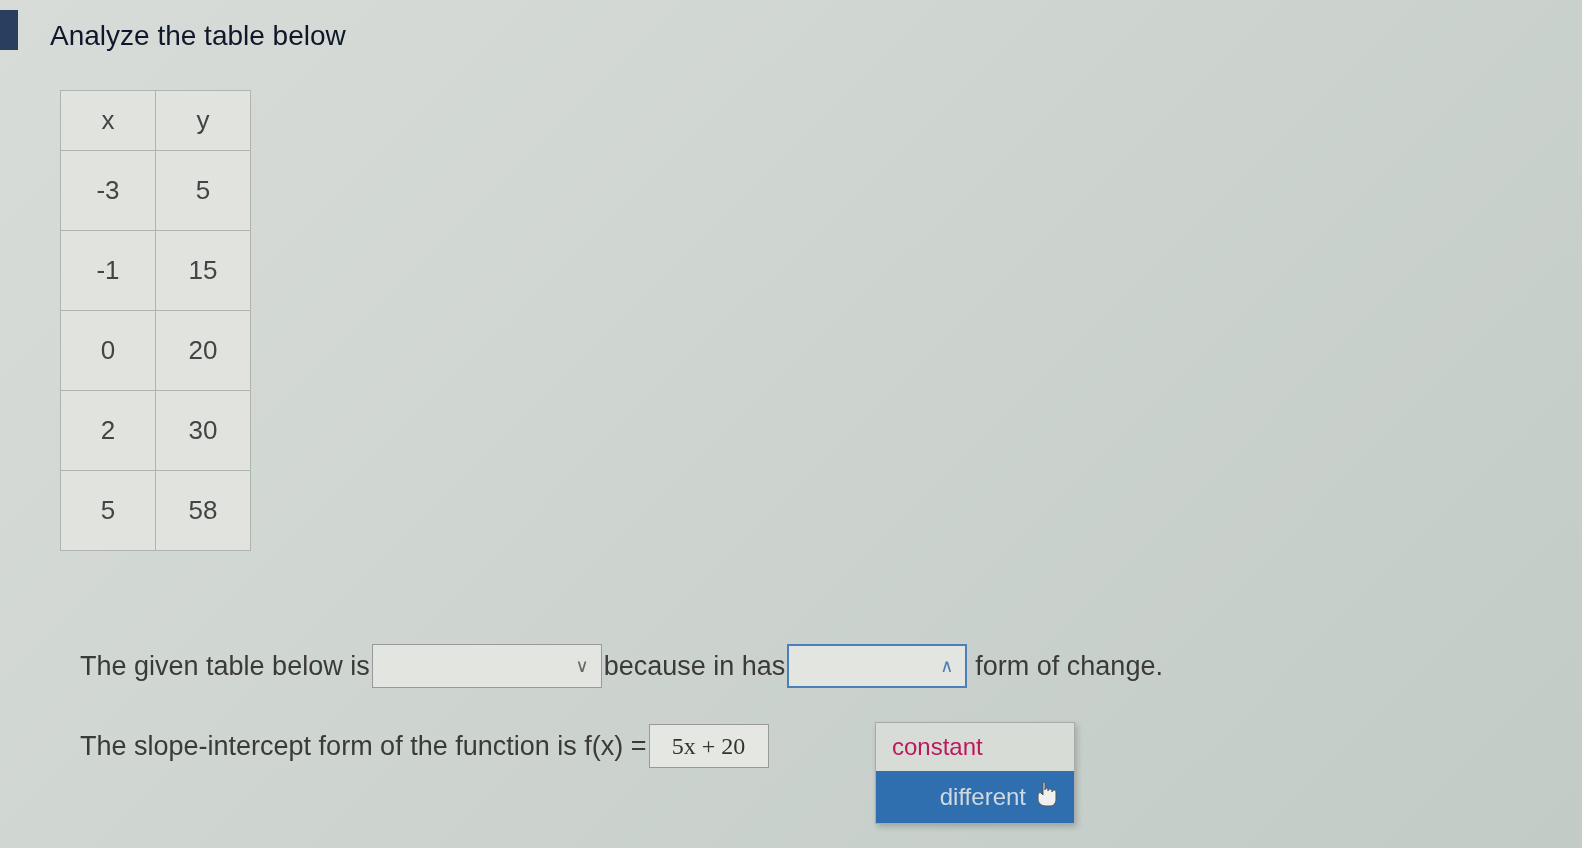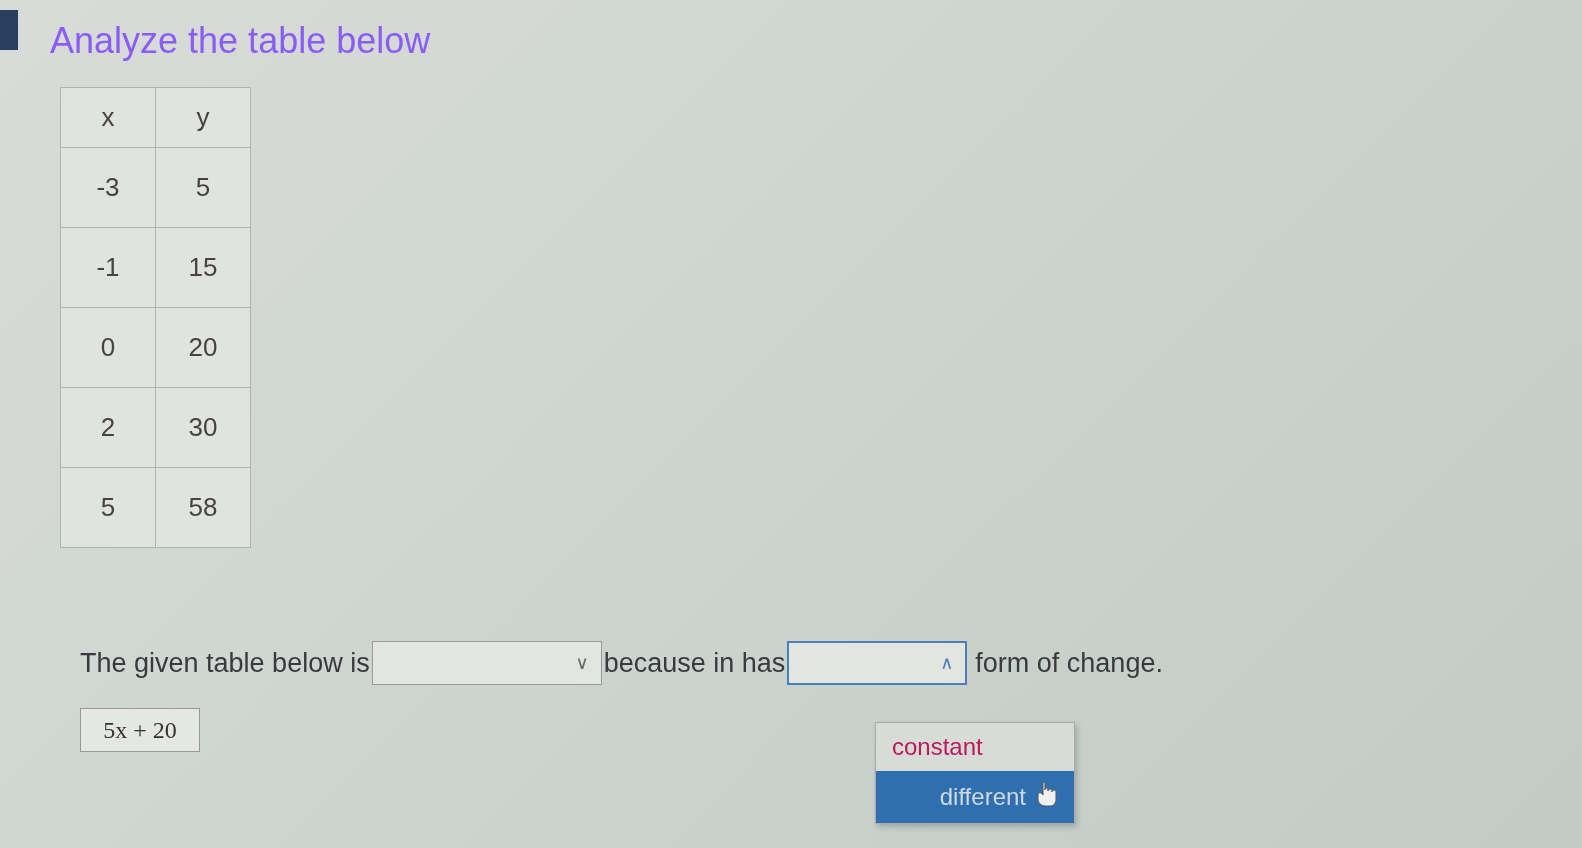--- a/index.html
+++ b/index.html
@@ -19,24 +19,24 @@
     }
     .left-marker {
       position: absolute;
       left: 0;
       top: 10px;
       width: 18px;
       height: 40px;
       background: #2a3f5f;
     }
     .instruction {
-      font-size: 36px;
-      color: #8b5cf6;
+      font-size: 28px;
+      color: #0f172a;
       margin-left: 10px;
-      margin-bottom: 25px;
+      margin-bottom: 38px;
     }
     .data-table {
       border-collapse: collapse;
       margin-left: 20px;
       margin-bottom: 80px;
       background: #e0e3de;
     }
     .data-table th,
     .data-table td {
       border: 1px solid #b0b4ae;
@@ -178,20 +178,21 @@
     </span>
     <span>because in has</span>
     <span class="dropdown-blank narrow">
       <span class="chev blue">∧</span>
     </span>
     <span class="ml-gap">form of change.</span>
   </div>
 
 
   <div class="fill-line">
+    <span>The slope-intercept form of the function is f(x) =</span>
     <span class="text-input med">
       <span>5x + 20</span>
     </span>
   </div>
 
 </div>
 
 <div class="dropdown-popup">
   <div class="opt">
     <span>constant</span>

